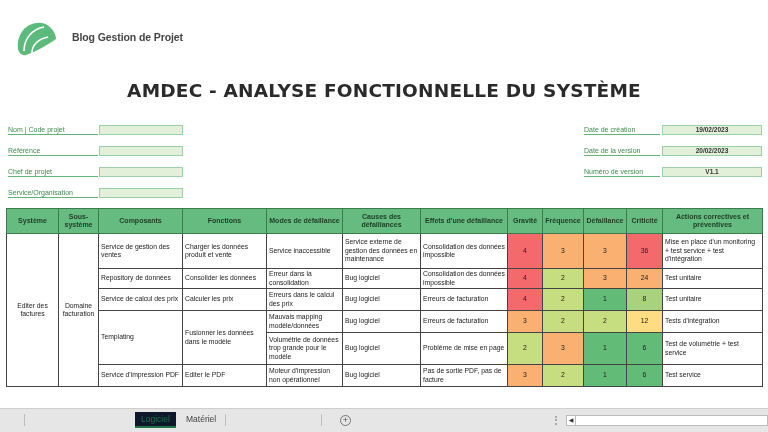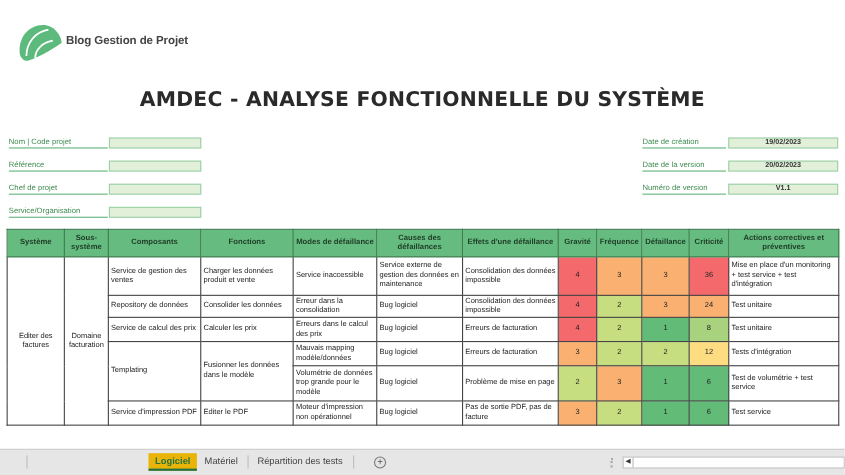--- a/index.html
+++ b/index.html
@@ -1,35 +1,35 @@
 <!DOCTYPE html>
 <html><head>
 <meta charset="utf-8">
 <style>
   * { box-sizing: border-box; margin: 0; padding: 0; }
   html, body { width: 768px; height: 432px; overflow: hidden; background: #ffffff; }
   body { position: relative; font-family: "Liberation Sans", sans-serif; color: #222; }
 
   .logo { position: absolute; left: 14px; top: 19px; width: 44px; height: 40px; }
-  .brand { position: absolute; left: 60px; top: 31px; font-size: 10.5px; font-weight: bold; color: #444; letter-spacing: -0.1px; }
+  .brand { position: absolute; left: 72px; top: 31px; font-size: 10.5px; font-weight: bold; color: #444; letter-spacing: -0.1px; }
 
   .title { position: absolute; left: 0; top: 80px; width: 768px; text-align: center; font-family: "DejaVu Sans", sans-serif; font-weight: bold; font-size: 18.5px; color: #2a2a2a; letter-spacing: 0.2px; }
 
   .meta-label { position: absolute; font-size: 7px; color: #3d8a4f; border-bottom: 1px solid #63b37a; height: 10px; line-height: 9px; }
   .meta-field { position: absolute; height: 10px; background: #e2efd9; border: 1px solid #9cd0a8; font-size: 6.5px; line-height: 8px; text-align: center; color: #333; font-weight: bold; }
 
   table.amdec { position: absolute; left: 6px; top: 208px; border-collapse: collapse; table-layout: fixed; width: 756px; }
   table.amdec th { background: #66bb81; color: #1e3d26; font-size: 7px; font-weight: bold; border: 1px solid #3d7a4c; height: 25px; text-align: center; line-height: 8.5px; padding: 1px 2px; }
   table.amdec td { border: 1px solid #444; font-size: 6.8px; line-height: 8.5px; padding: 1px 2px; vertical-align: middle; background: #fff; color: #222; }
   td.c { text-align: center; }
   td.num { text-align: center; font-size: 7px; }
 
   .tabbar { position: absolute; left: 0; top: 408px; width: 768px; height: 24px; background: #e6e6e6; border-top: 1px solid #cfcfcf; }
   .tab { position: absolute; top: 3px; height: 16px; font-size: 8.5px; line-height: 14px; color: #444; padding: 0 6px; }
-  .tab.active { background: #eab308; color: #217346; font-weight: bold; border-bottom: 2px solid #217346; }
+  .tab.active { background: #0f172a; color: #217346; font-weight: normal; border-bottom: 2px solid #217346; }
   .sep { position: absolute; top: 5px; width: 1px; height: 12px; background: #bdbdbd; }
   .addtab { position: absolute; left: 340px; top: 6px; width: 11px; height: 11px; border: 1px solid #777; border-radius: 50%; font-size: 9px; line-height: 9px; text-align: center; color: #555; }
   .hscroll { position: absolute; left: 566px; top: 6px; width: 202px; height: 11px; background: #fff; border: 1px solid #bcbcbc; }
   .hscroll-btn { position: absolute; left: 0; top: 0; width: 9px; height: 9px; border-right: 1px solid #bcbcbc; font-size: 6px; line-height: 9px; text-align: center; color: #333; }
   .dots { position: absolute; left: 555px; top: 7px; width: 2px; height: 9px; border-left: 2px dotted #aaa; }
 </style>
 </head>
 <body>
 
 <svg class="logo" viewBox="0 0 44 40">
@@ -162,20 +162,19 @@
       <td>Test service</td>
     </tr>
   </tbody>
 </table>
 
 <div class="tabbar">
   <div class="sep" style="left:24px;"></div>
   <div class="tab active" style="left:135px;">Logiciel</div>
   <div class="tab" style="left:180px;">Matériel</div>
   <div class="sep" style="left:225px;"></div>
-  <div class="tab" style="left:228px;">Répartition des tests</div>
   <div class="sep" style="left:321px;"></div>
   <div class="addtab">+</div>
   <div class="dots"></div>
   <div class="hscroll">
     <div class="hscroll-btn">◀</div>
   </div>
 </div>
 
 </body></html>

